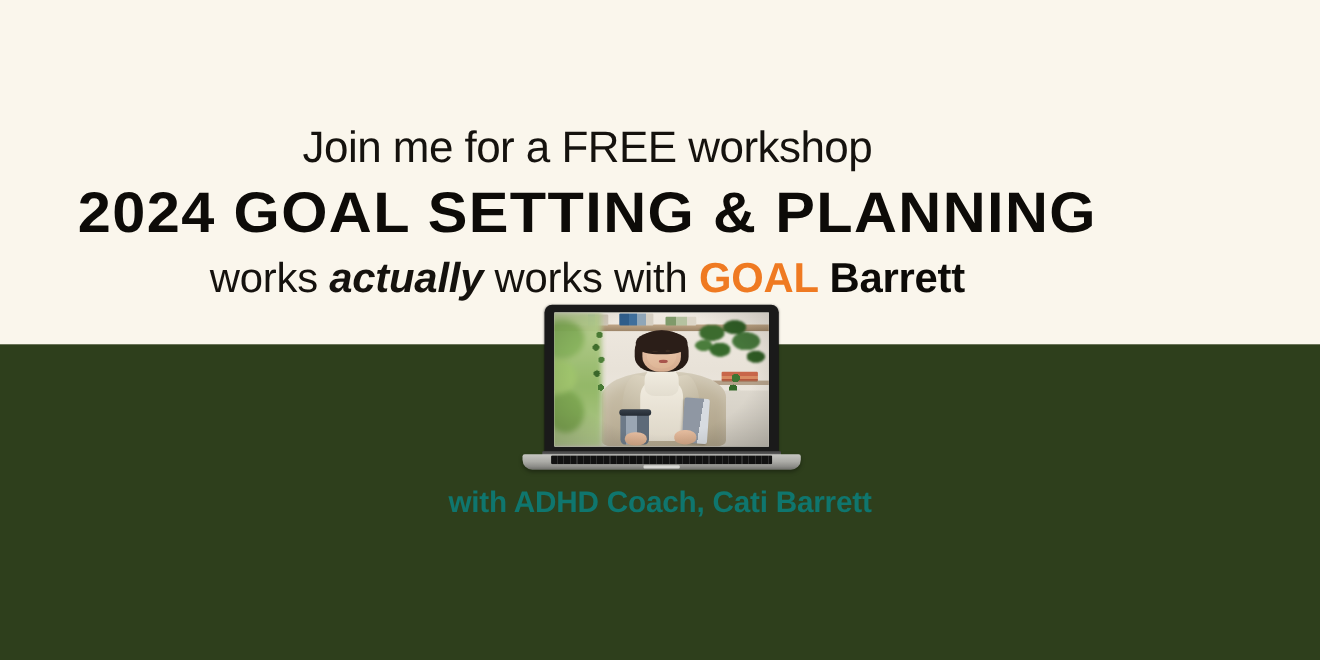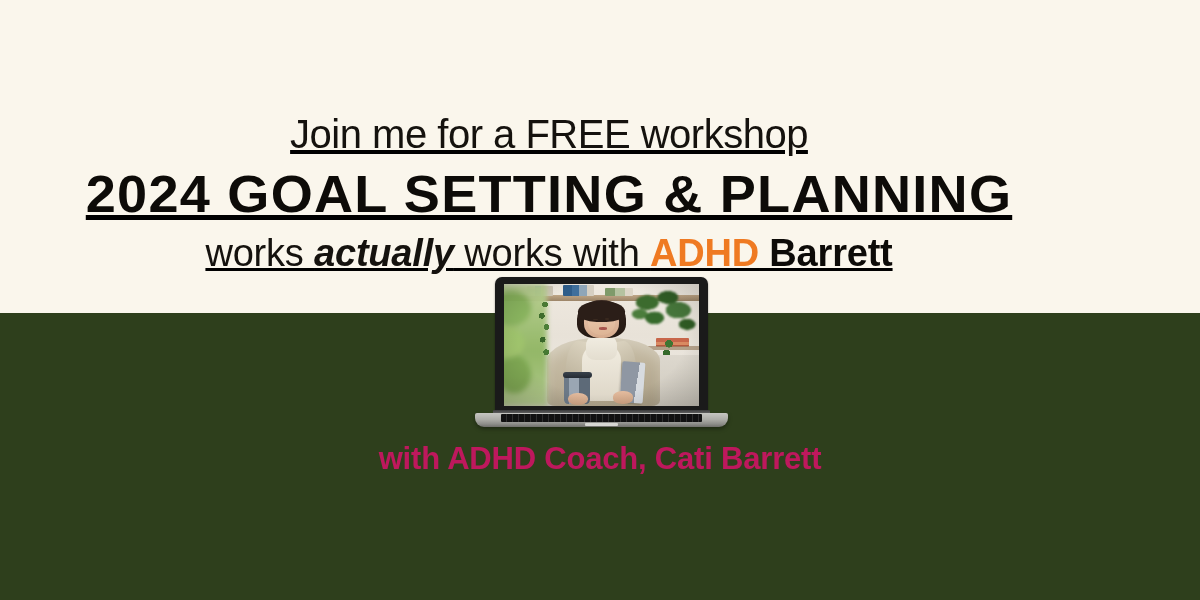--- a/index.html
+++ b/index.html
@@ -19,22 +19,22 @@
     position:absolute; left:0; top:0; width:1200px; height:313px;
     background:#FAF6EC;
   }
   #bg-green {
     position:absolute; left:0; top:313px; width:1200px; height:287px;
     background:#2E3F1C;
   }
 
   
   #text-block {
-    position:absolute; left:15px; top:0; width:1068px;
-    text-align:center; z-index:5;text-decoration:underline;
+    position:absolute; left:0; top:0; width:1068px;
+    text-align:center; z-index:5;
   }
   #kicker {
     margin-top:114px;
     font-size:40px;
     font-weight:300;
     letter-spacing:-0.5px;
     color:#15120E;
     line-height:1.0;
     white-space:nowrap;
   }
@@ -287,42 +287,42 @@
     width:33px; height:3px;
     background:#d7d7d3;
     border-radius:1px;
   }
 
   
   #credit {
     position:absolute;
     left:0; top:441px; width:1200px;
     text-align:center;
-    font-size:31px;
-    font-weight:700;
-    color:#be185d;
+    font-size:27px;
+    font-weight:700;
+    color:#0f766e;
     letter-spacing:-0.2px;
     z-index:7;
     white-space:nowrap;
   }
 </style>
 </head>
 <body>
 
 <div id="banner">
 
   <div id="bg-cream"></div>
   <div id="bg-green"></div>
 
   <div id="text-block">
     <div id="kicker">Join me for a FREE workshop</div>
 
     <div id="headline">2024 GOAL SETTING &amp; PLANNING</div>
 
-    <div id="subline"><span>works </span><span class="em">actually</span><span> works with </span><span class="accent">ADHD</span><span class="strongdark"> Barrett</span></div>
+    <div id="subline"><span>works </span><span class="em">actually</span><span> works with </span><span class="accent">GOAL</span><span class="strongdark"> Barrett</span></div>
   </div>
 
   <div id="laptop">
 
     <div id="laptop-lid">
       <div id="laptop-screen">
         <div class="ph" id="ph-wallbg"></div>
         <div class="ph" id="ph-shelf-top"></div>
         <div class="ph" id="ph-books-a"></div>
         <div class="ph" id="ph-books-b"></div>

